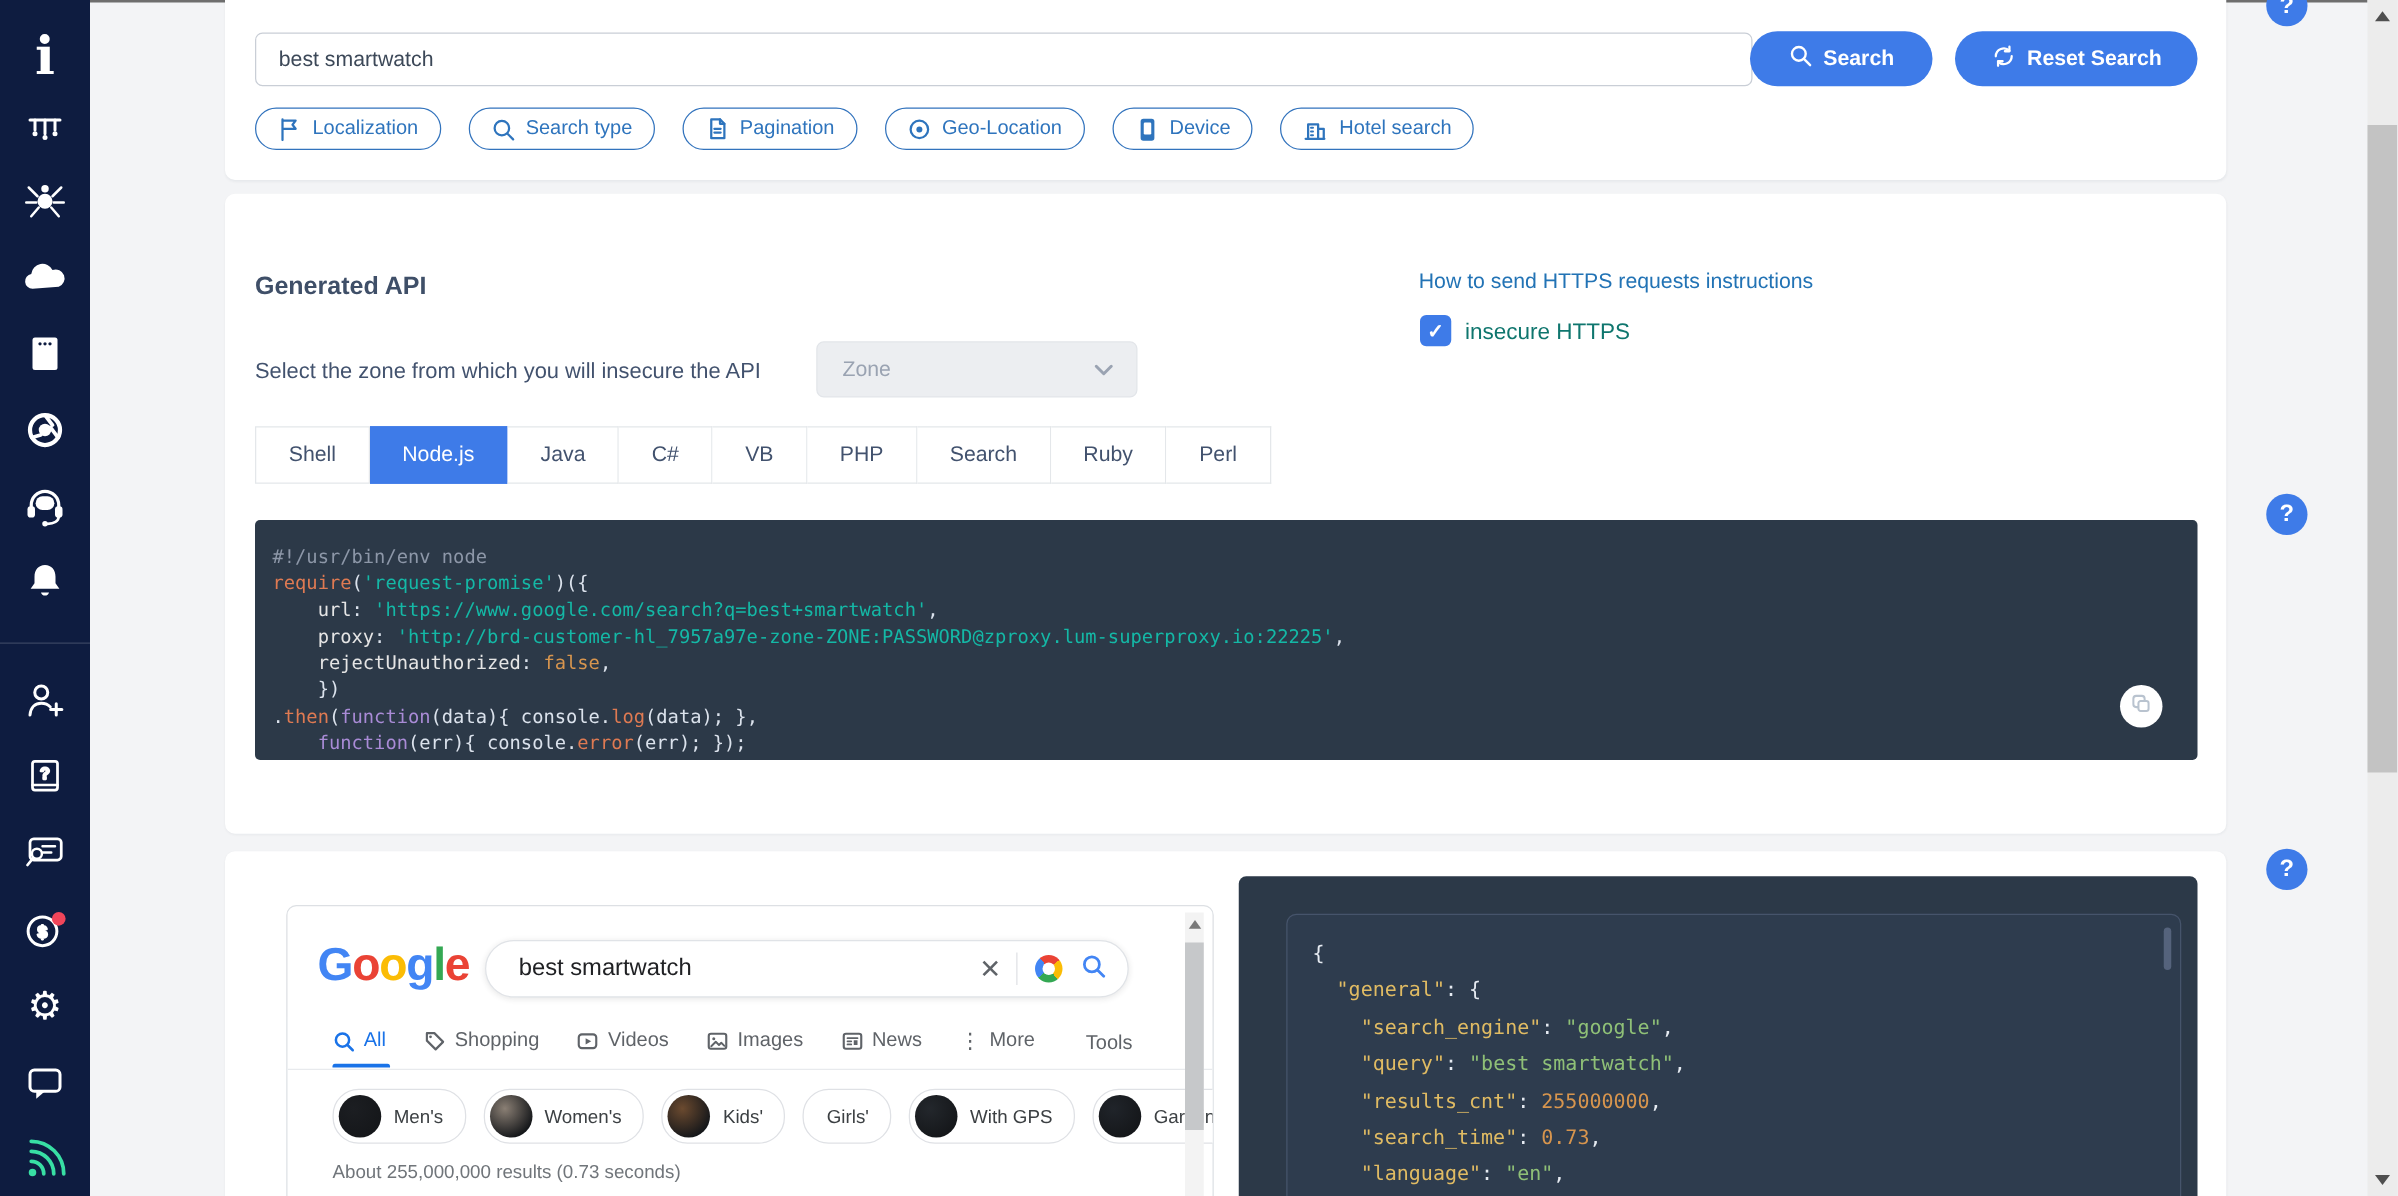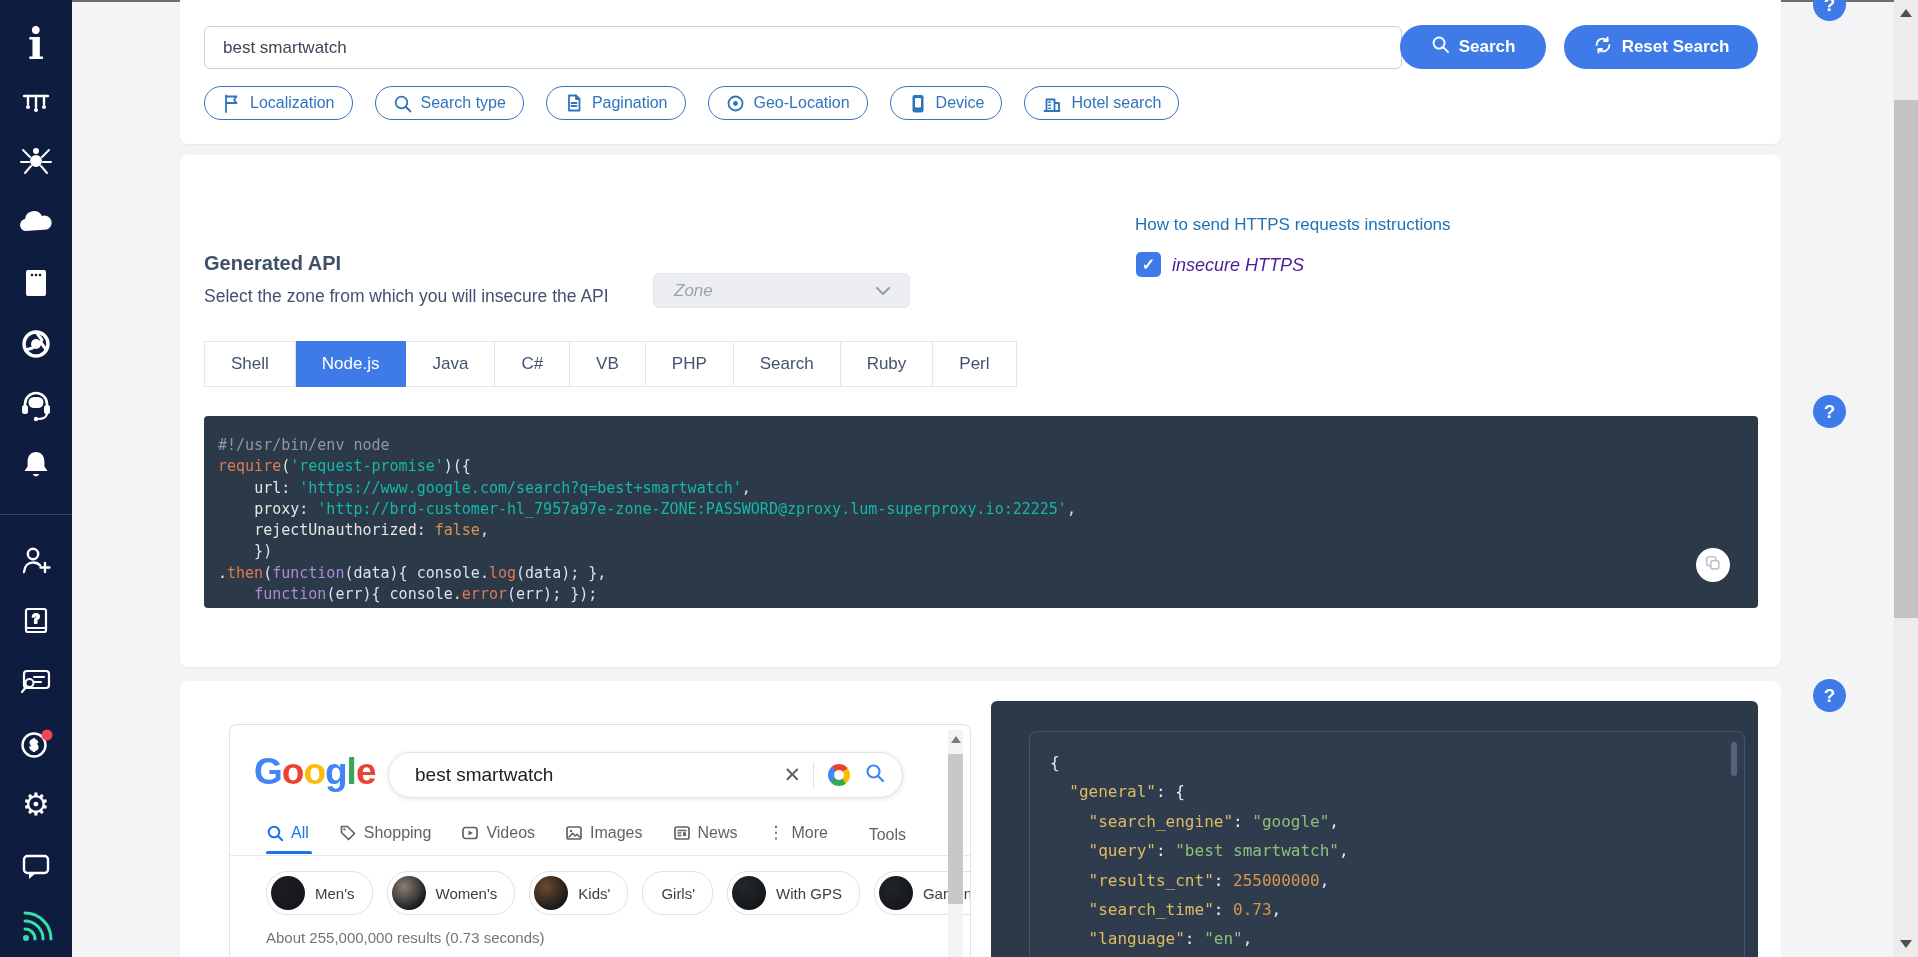--- a/index.html
+++ b/index.html
@@ -36,29 +36,29 @@
     font-weight:bold;font-size:17px;display:flex;align-items:center;justify-content:center;gap:9px;cursor:pointer;
     font-family:Liberation Sans, sans-serif;}
   #search-btn{left:1400px;width:146px;}
   #reset-btn{left:1564px;width:194px;}
   #filters{left:204px;top:86px;height:34px;display:flex;gap:22px;}
   .chip{display:flex;align-items:center;gap:9px;height:32px;padding:0 17px;border:1px solid #3273bd;border-radius:17px;
     color:#2e74bd;font-size:16px;background:#fff;cursor:pointer;white-space:nowrap;}
   .chip svg{display:block;}
 
   
-  #gen-title{left:204px;top:218px;font-size:20px;font-weight:bold;color:#3f4f68;margin-top:34px;}
+  #gen-title{left:204px;top:218px;font-size:20px;font-weight:bold;color:#3f4f68;}
   #https-link{left:1135px;top:215px;font-size:17px;color:#2273b5;cursor:pointer;}
   #chk{left:1136px;top:252px;width:25px;height:25px;border-radius:5px;background:#3e7be8;color:#fff;display:flex;
     align-items:center;justify-content:center;font-size:16px;font-weight:bold;cursor:pointer;}
-  #chk-label{left:1172px;top:255px;font-size:18px;color:#4c1d95;font-style:italic;}
+  #chk-label{left:1172px;top:255px;font-size:18px;color:#0f766e;}
   #zone-label{left:204px;top:286px;font-size:17.5px;color:#42526e;}
-  #zone-dd{left:653px;top:273px;width:257px;height:35px;background:#eceef1;border:1px solid #e2e5e9;border-radius:6px;
+  #zone-dd{left:653px;top:273px;width:257px;height:45px;background:#eceef1;border:1px solid #e2e5e9;border-radius:6px;
     display:flex;align-items:center;justify-content:space-between;padding:0 18px 0 20px;box-sizing:border-box;
-    color:#9aa3b2;font-size:17px;cursor:pointer;font-style:italic;}
+    color:#9aa3b2;font-size:17px;cursor:pointer;}
   #radios{left:1128px;top:332px;display:flex;gap:36px;align-items:center;height:28px;}
   .radio{display:flex;align-items:center;gap:12px;cursor:pointer;}
   .rcirc{width:22px;height:22px;border-radius:50%;border:2px solid #a9c6ef;background:#fff;display:flex;align-items:center;justify-content:center;}
   .radio.sel .rcirc{border-color:#2f6bdb;}
   .rdot{width:12px;height:12px;border-radius:50%;background:transparent;}
   .radio.sel .rdot{background:#2f6bdb;}
   .rlabel{font-size:17.5px;color:#97a0ae;}
   .radio.sel .rlabel{color:#3c4858;font-weight:bold;}
 
   #langtabs{left:204px;top:341px;display:flex;}

